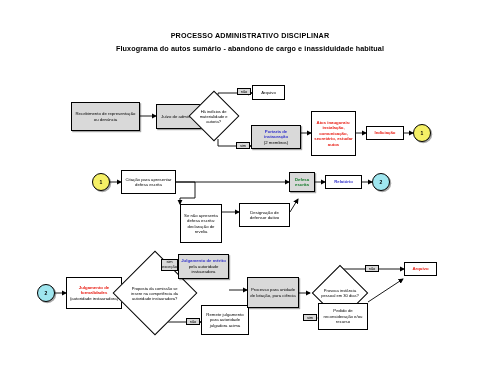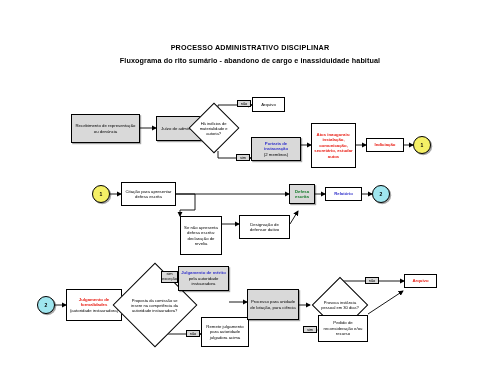--- a/index.html
+++ b/index.html
@@ -3,21 +3,21 @@
 <meta charset="utf-8">
 <style>
   html,body{margin:0;padding:0;}
   body{
     width:500px;height:386px;
     background:#ffffff;
     font-family:"Liberation Sans", sans-serif;
     overflow:hidden;
     position:relative;
   }
-  #stage{position:absolute;left:0;top:0;width:500px;height:306px;margin-top:12px;}
+  #stage{position:absolute;left:0;top:0;width:500px;height:306px;}
   svg.edges{position:absolute;left:0;top:0;width:500px;height:386px;pointer-events:none;}
 
   .title-block{position:absolute;left:0;top:30px;width:500px;text-align:center;}
   .t1{font-size:7.2px;font-weight:bold;letter-spacing:.2px;color:#000;line-height:12px;}
   .t2{font-size:7.2px;font-weight:bold;letter-spacing:.1px;color:#000;line-height:13px;}
 
   .node{position:absolute;box-sizing:border-box;display:flex;align-items:center;justify-content:center;text-align:center;}
 
   .box{
     border:1px solid #000;
@@ -71,21 +71,21 @@
     box-sizing:border-box;
   }
 </style>
 </head>
 <body>
 
 <div id="stage">
 
   <div class="title-block">
     <div class="t1">PROCESSO ADMINISTRATIVO DISCIPLINAR</div>
-    <div class="t2">Fluxograma do rito sumário - abandono de cargo e inassiduidade habitual</div>
+    <div class="t2">Fluxograma do autos sumário - abandono de cargo e inassiduidade habitual</div>
   </div>
 
   <svg class="edges" viewBox="0 0 500 386">
     <defs>
       <marker id="ah" markerWidth="6" markerHeight="6" refX="5" refY="3" orient="auto">
         <path d="M0,0 L6,3 L0,6 z" fill="#000"></path>
       </marker>
     </defs>
     <g stroke="#000" stroke-width="0.9" fill="none" marker-end="url(#ah)">
 

